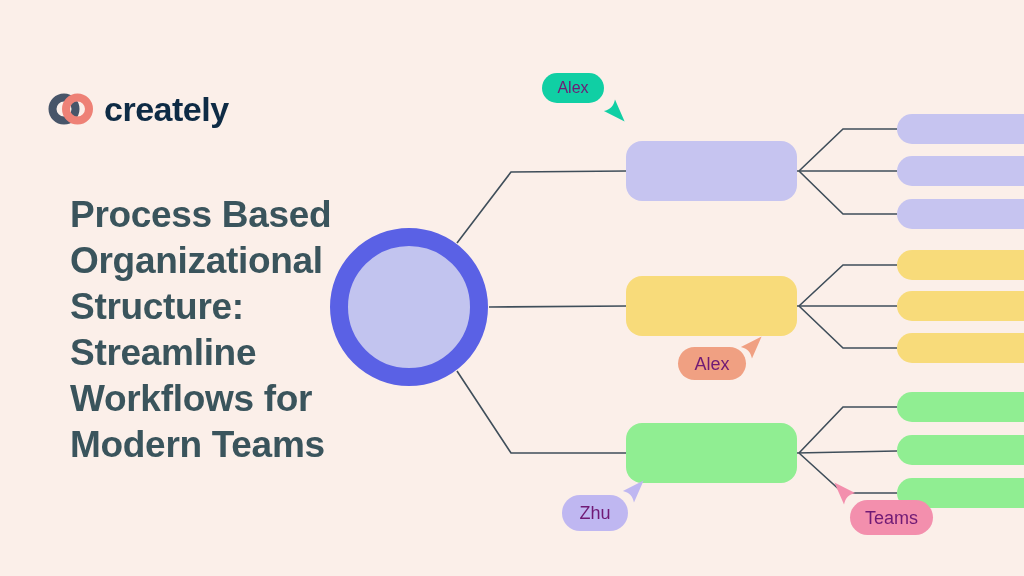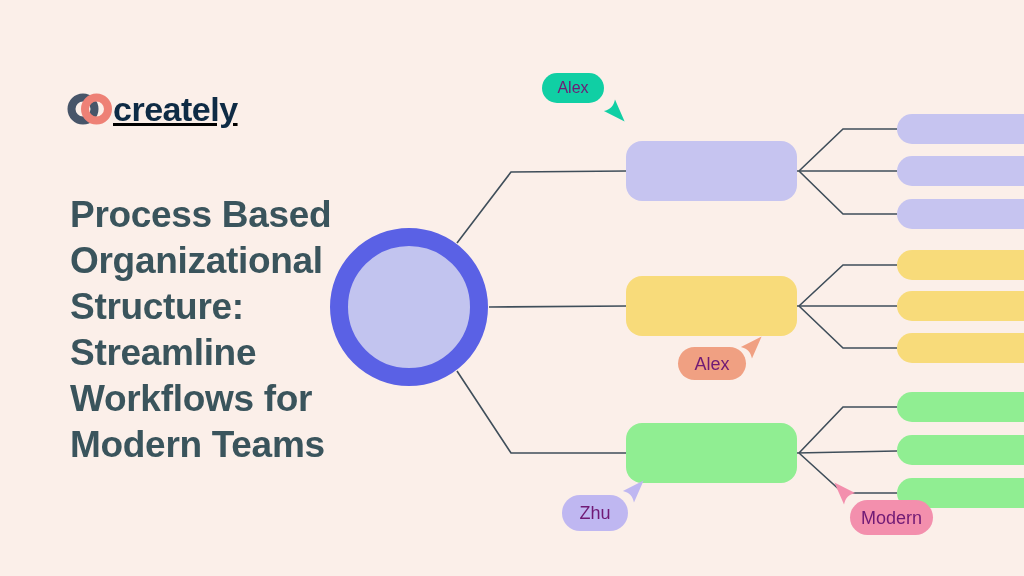--- a/index.html
+++ b/index.html
@@ -4,21 +4,21 @@
 <style>
   html,body{margin:0;padding:0;}
   body{
     width:1024px;height:576px;position:relative;overflow:hidden;
     background:#fbefe9;
     font-family:"Liberation Sans", sans-serif;
   }
   .abs{position:absolute;}
 
   
-  .logo{left:67px;top:92px;display:flex;align-items:center;text-decoration:underline;}
+  .logo{left:48px;top:92px;display:flex;align-items:center;gap:10px;}
   .logo-icon{width:46px;height:34px;}
   .logo-word{
     font-size:34px;font-weight:700;color:#0e2b45;letter-spacing:-0.5px;
     line-height:34px;
   }
   .hero-title{
     left:70px;top:192px;width:285px;
     font-size:37px;line-height:46px;font-weight:700;
     color:#3a545c;letter-spacing:-0.3px;
   }
@@ -124,14 +124,14 @@
 <div class="abs tag tag-alex">
   <span>Alex</span>
 </div>
 <div class="abs tag tag-shara">
   <span>Alex</span>
 </div>
 <div class="abs tag tag-zhu">
   <span>Zhu</span>
 </div>
 <div class="abs tag tag-nadia">
-  <span>Modern</span>
+  <span>Teams</span>
 </div>
 
 </body></html>

